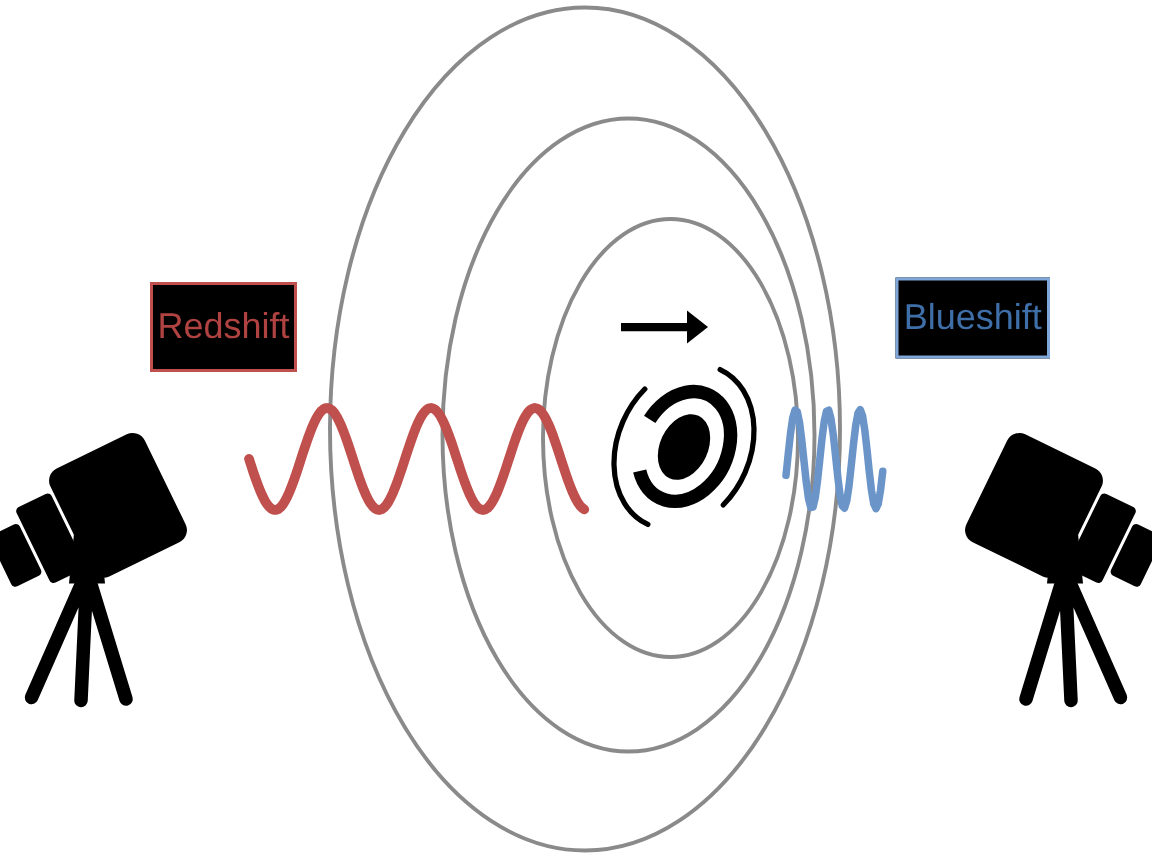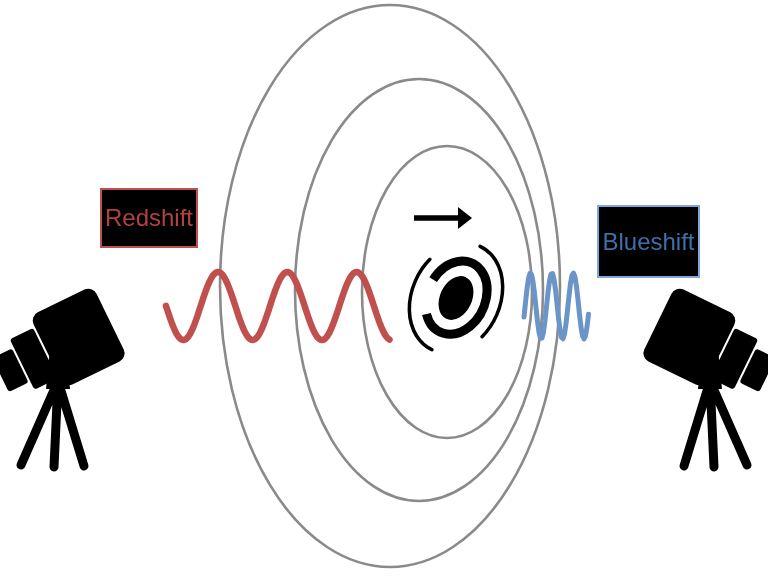--- a/index.html
+++ b/index.html
@@ -57,15 +57,15 @@
       <path d="M 0 -57 A 44 57 0 0 1 40 24" fill="none" stroke-width="3.5" stroke-linecap="round" stroke="#000000"></path>
       <path d="M 0 57 A 44 57 0 0 1 -40 -24" fill="none" stroke-width="3.5" stroke-linecap="round" stroke="#000000"></path>
     </g>
 
     <use id="telescope-left" href="#telescope-shape" transform="translate(58,385)"></use>
     <use id="telescope-right" href="#telescope-shape" transform="translate(768,0) scale(-1,1) translate(58,385)"></use>
   </svg>
 
   <div id="label-redshift" class="shift-label" style="left: 100px; top: 188px; width: 98px; height: 60px; color: rgb(176, 67, 65); border-color: rgb(192, 80, 77);">Redshift</div>
 
-  <div id="label-blueshift" class="shift-label" style="left: 597px; top: 185px; width: 103px; height: 73px; color: rgb(63, 111, 168); border-color: rgb(126, 166, 216); margin-top: 20px;">Blueshift</div>
+  <div id="label-blueshift" class="shift-label" style="left: 597px; top: 185px; width: 103px; height: 54px; color: rgb(63, 111, 168); border-color: rgb(126, 166, 216);">Blueshift</div>
 
 </div>
 
 </body></html>

